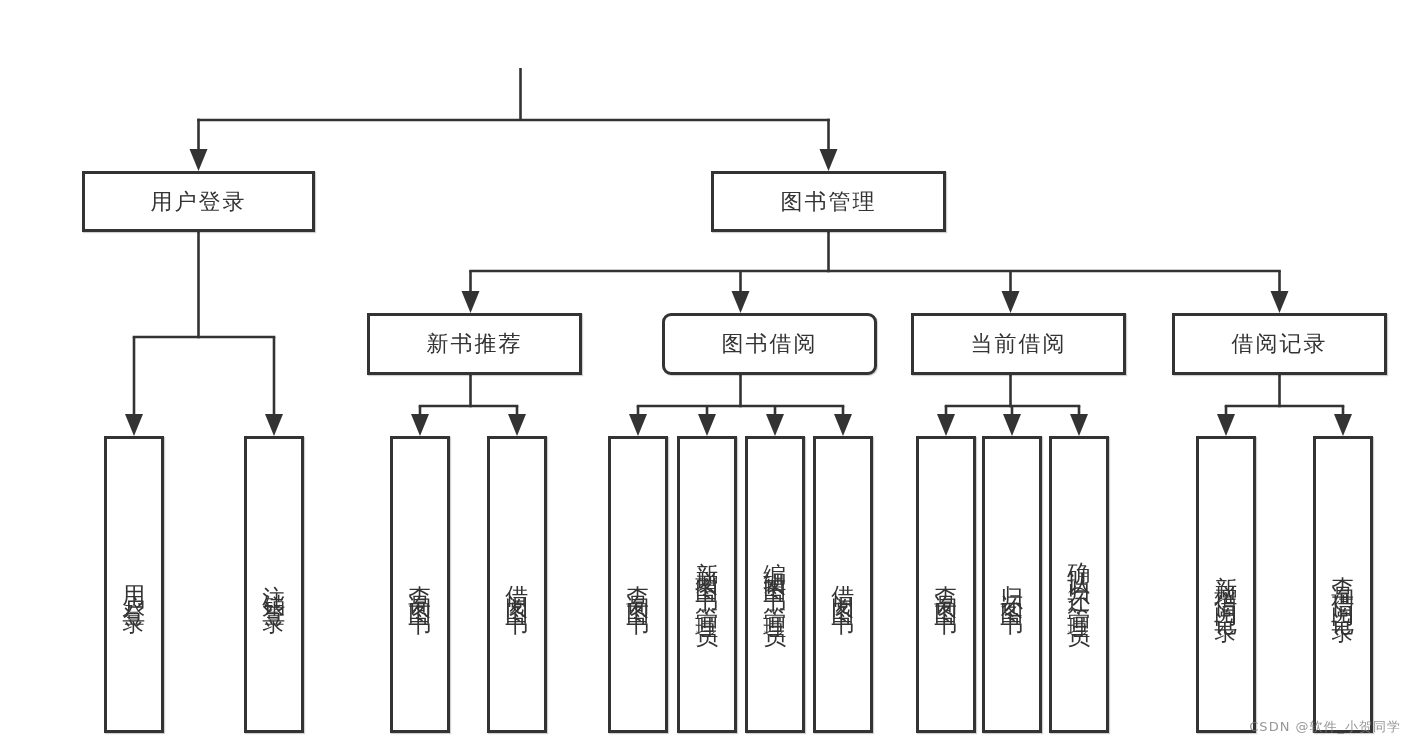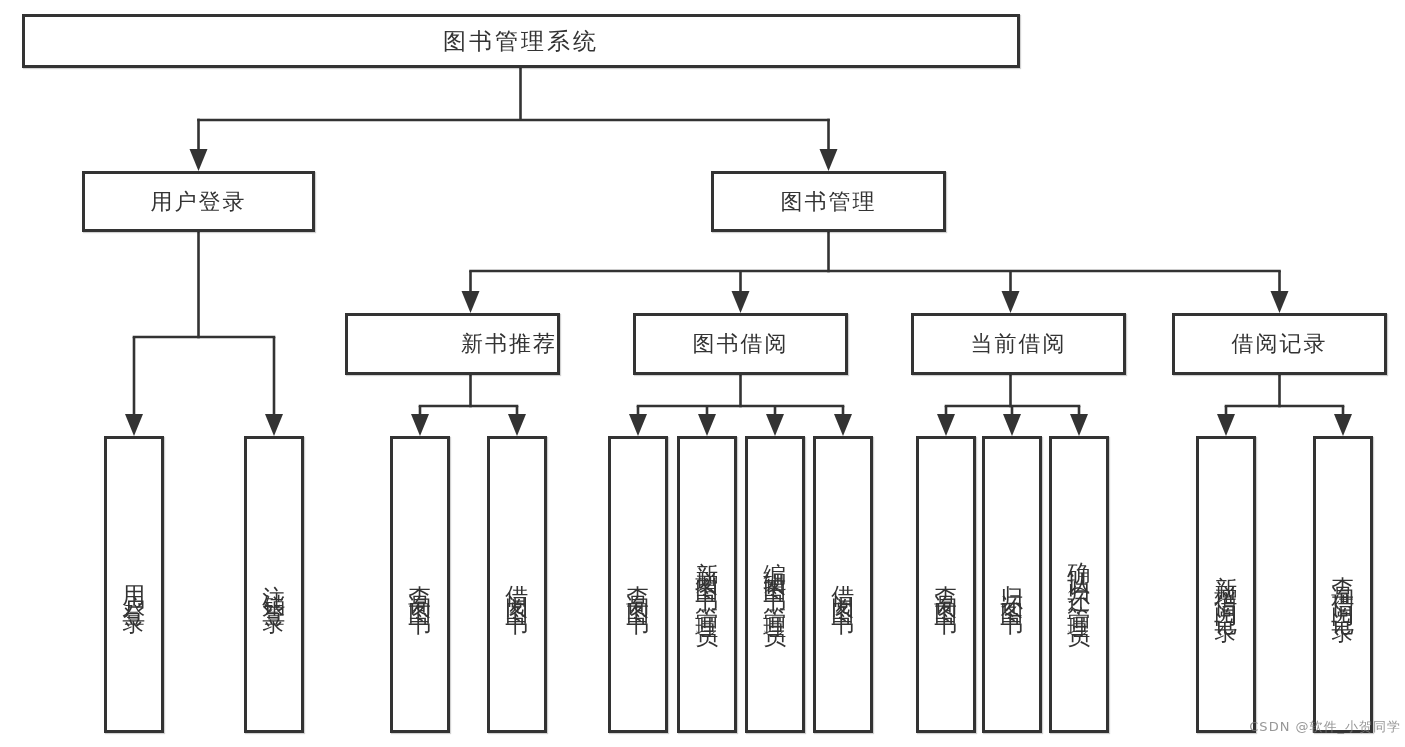--- a/index.html
+++ b/index.html
@@ -130,35 +130,32 @@
       <polygon points="766,414 784,414 775,436"></polygon>
       <polygon points="834,414 852,414 843,436"></polygon>
       <polygon points="937,414 955,414 946,436"></polygon>
       <polygon points="1003,414 1021,414 1012,436"></polygon>
       <polygon points="1070,414 1088,414 1079,436"></polygon>
       <polygon points="1217,414 1235,414 1226,436"></polygon>
       <polygon points="1334,414 1352,414 1343,436"></polygon>
     </g>
   </svg>
 
-  <div class="box" style="left:22px; top:14px; width:998px; height:54px;">
-    <span class="hlabel root-label">图书管理系统</span>
-  </div>
 
   <div class="box lvl2" style="left:82px; width:233px;">
     <span class="hlabel">用户登录</span>
   </div>
   <div class="box lvl2" style="left:711px; width:235px;">
     <span class="hlabel">图书管理</span>
   </div>
 
-  <div class="box lvl3" style="left:345px;justify-content:flex-end;">
+  <div class="box lvl3" style="left:367px;">
     <span class="hlabel">新书推荐</span>
   </div>
-  <div class="box lvl3" style="left:633px;">
+  <div class="box lvl3" style="left:662px;border-radius:9px;">
     <span class="hlabel">图书借阅</span>
   </div>
   <div class="box lvl3" style="left:903px;margin-left:8px;">
     <span class="hlabel">当前借阅</span>
   </div>
   <div class="box lvl3" style="left:1172px;">
     <span class="hlabel">借阅记录</span>
   </div>
 
   <div class="box leaf" style="left:104px;">

